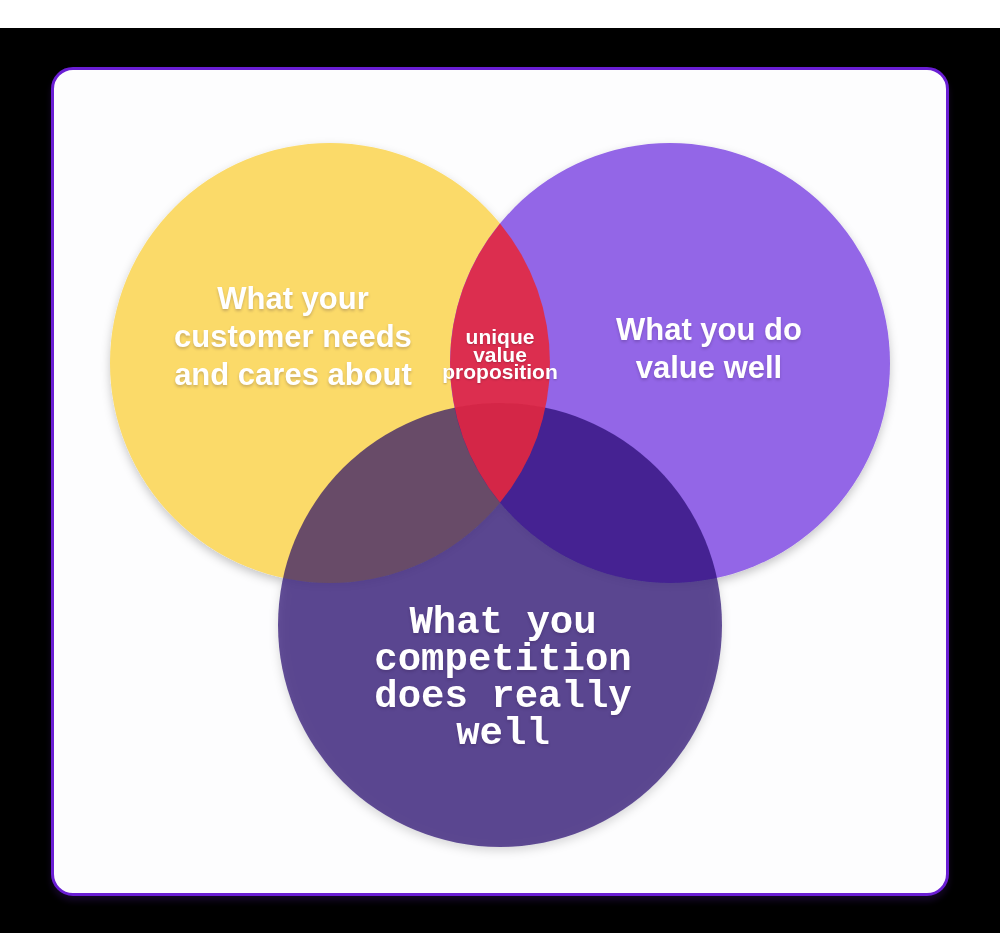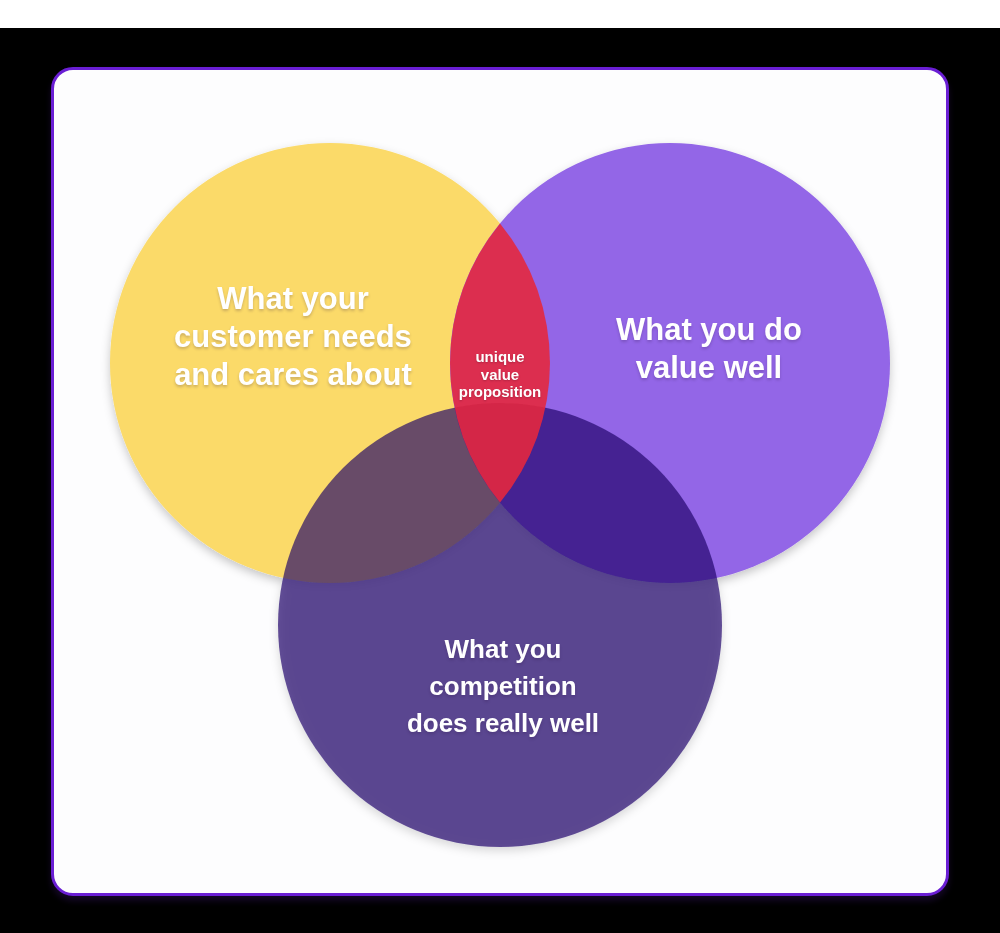--- a/index.html
+++ b/index.html
@@ -53,30 +53,31 @@
   }
   .label-you {
     left: 584px;
     top: 283px;
     width: 250px;
     font-size: 31px;
     line-height: 38px;
   }
   .label-competition {
     left: 348px;
-    top: 603px;
+    top: 577px;
     width: 310px;
-    font-size: 26px;
+    font-size: 39px;
     line-height: 37px;
+    font-family: Liberation Mono, monospace;
   }
   .label-uvp {
     left: 435px;
-    top: 320px;
+    top: 300px;
     width: 130px;
-    font-size: 15px;
+    font-size: 21px;
     line-height: 17.5px;
     text-shadow: 0 1px 2px rgba(40, 10, 30, 0.25);
   }
 </style>
 </head>
 <body>
 
 <div class="canvas">
 
   <div class="card"></div>

